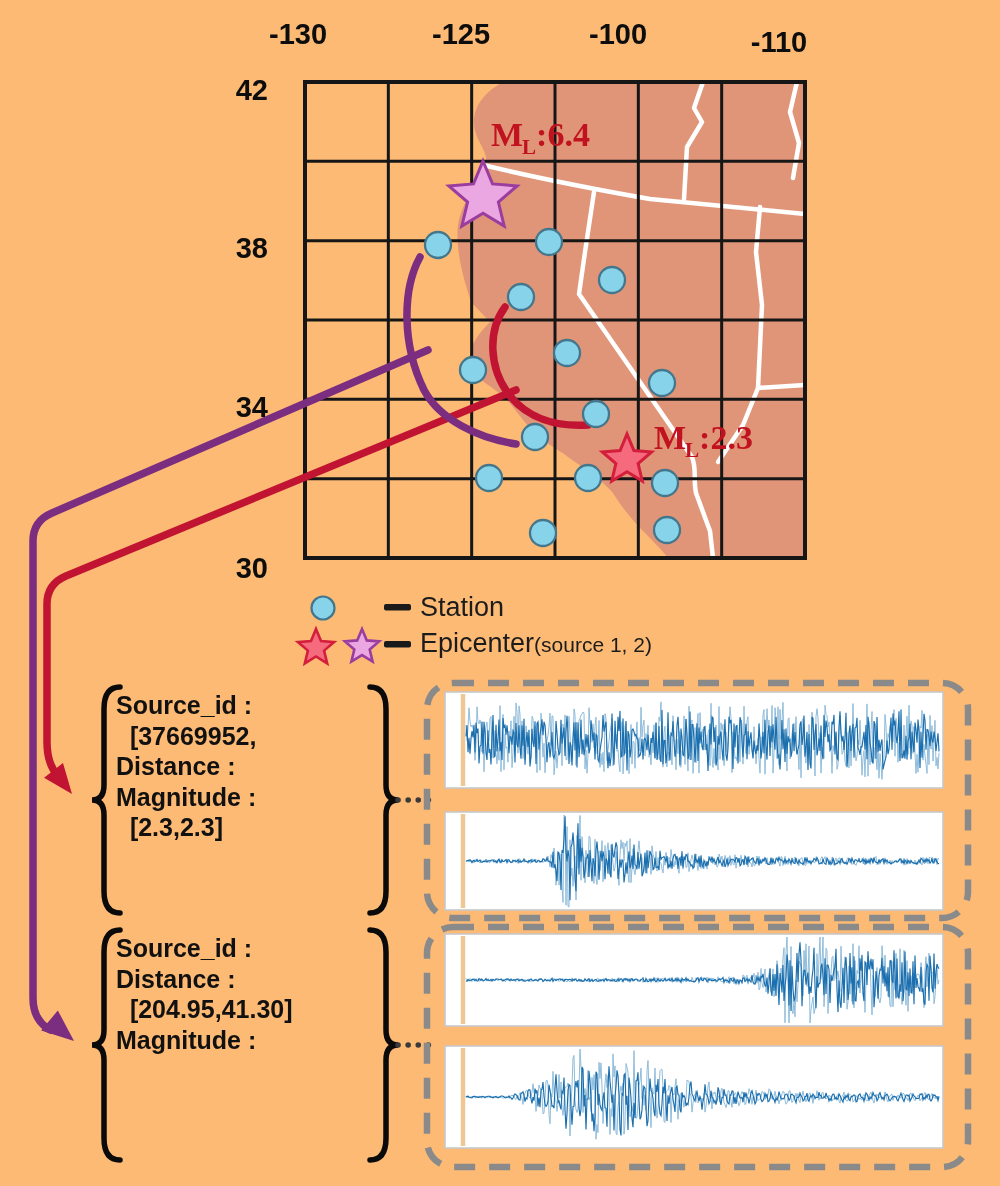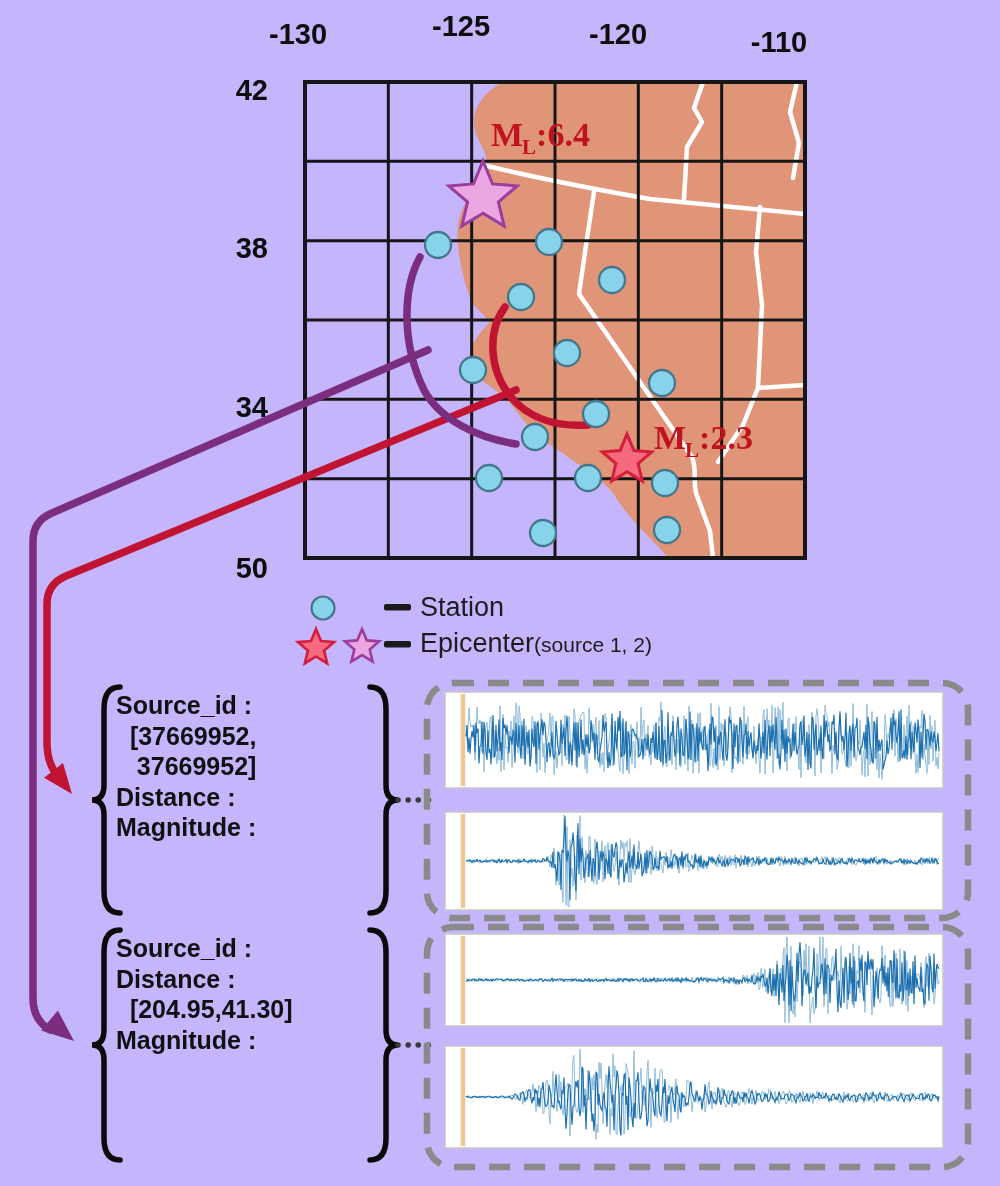--- a/index.html
+++ b/index.html
@@ -1,16 +1,16 @@
 <!DOCTYPE html>
 <html><head>
 <meta charset="utf-8">
 <style>
   html,body{margin:0;padding:0;background:#fff;}
-  .canvas{position:relative;width:1000px;height:1186px;background:#c4b5fd;overflow:hidden;
+  .canvas{position:relative;width:1000px;height:1186px;background:#fdba74;overflow:hidden;
           font-family:"Liberation Sans",sans-serif;}
   svg#fig{position:absolute;left:0;top:0;}
   .tick{position:absolute;font-weight:bold;font-size:29px;color:#0d0d0d;}
   .xtick{transform:translateX(-50%);}
   .ytick{width:62px;text-align:right;}
   .legend-label{position:absolute;font-size:27px;color:#1c1c1c;}
   .legend-note{font-size:21px;}
   .ml-label{position:absolute;font-family:"Liberation Serif",serif;font-weight:bold;
             color:#c1121f;font-size:34px;white-space:nowrap;}
   .ml-sub{font-size:21px;position:relative;top:8px;margin-left:-1px;}
@@ -108,34 +108,34 @@
       <polyline points="466,978.5 467,981.0 468,980.5 469,981.1 470,978.3 471,979.9 472,981.6 473,980.2 474,978.6 475,979.1 476,980.3 477,980.3 478,979.3 479,981.0 480,981.0 481,978.4 482,979.0 483,981.5 484,980.8 485,979.6 486,979.4 487,979.9 488,978.7 489,980.4 490,981.0 491,980.8 492,979.3 493,980.0 494,980.4 495,979.8 496,978.2 497,980.2 498,980.4 499,980.1 500,979.2 501,979.7 502,981.2 503,979.7 504,979.7 505,981.8 506,981.0 507,978.6 508,980.7 509,980.3 510,979.4 511,980.4 512,980.3 513,979.5 514,979.8 515,981.4 516,981.7 517,980.3 518,978.2 519,979.2 520,979.5 521,979.9 522,979.2 523,981.9 524,979.5 525,980.4 526,979.8 527,980.4 528,979.3 529,979.4 530,980.2 531,981.6 532,980.0 533,981.4 534,980.4 535,980.5 536,978.8 537,981.2 538,980.5 539,978.4 540,978.6 541,979.8 542,979.2 543,980.4 544,980.5 545,980.3 546,979.6 547,980.6 548,980.1 549,981.1 550,978.7 551,979.5 552,979.1 553,978.4 554,979.2 555,978.8 556,980.7 557,979.7 558,979.1 559,981.5 560,980.5 561,980.7 562,979.4 563,981.2 564,978.7 565,980.8 566,981.0 567,982.0 568,980.0 569,981.1 570,981.9 571,980.4 572,977.9 573,980.5 574,980.5 575,979.8 576,978.2 577,981.9 578,980.4 579,980.1 580,980.4 581,981.7 582,980.6 583,980.8 584,980.6 585,979.5 586,980.7 587,981.2 588,979.0 589,982.0 590,978.8 591,980.5 592,980.8 593,981.5 594,980.6 595,980.4 596,981.8 597,979.2 598,978.2 599,981.9 600,981.7 601,979.3 602,980.0 603,979.7 604,978.4 605,980.0 606,979.2 607,981.4 608,979.1 609,980.7 610,981.0 611,981.2 612,978.1 613,981.9 614,979.2 615,980.5 616,979.0 617,981.8 618,981.6 619,977.7 620,978.8 621,980.3 622,981.6 623,979.1 624,978.4 625,980.8 626,978.4 627,980.3 628,981.5 629,979.6 630,979.4 631,978.3 632,981.2 633,979.2 634,979.8 635,979.9 636,979.5 637,979.9 638,979.3 639,979.9 640,980.6 641,978.9 642,980.0 643,982.4 644,980.8 645,980.4 646,982.0 647,980.4 648,979.6 649,979.4 650,979.2 651,979.8 652,980.4 653,979.7 654,981.0 655,979.9 656,977.8 657,979.0 658,982.3 659,978.9 660,979.0 661,978.8 662,978.7 663,978.2 664,979.7 665,978.6 666,979.5 667,979.2 668,979.1 669,980.8 670,977.8 671,980.5 672,982.1 673,981.7 674,979.8 675,978.0 676,980.1 677,978.2 678,977.4 679,982.2 680,978.6 681,980.7 682,979.2 683,982.0 684,980.5 685,979.6 686,982.1 687,978.8 688,979.1 689,981.8 690,981.0 691,980.5 692,977.2 693,980.0 694,983.0 695,980.6 696,977.8 697,979.0 698,978.4 699,980.9 700,978.8 701,980.4 702,977.7 703,979.7 704,980.2 705,978.7 706,979.8 707,977.0 708,983.0 709,979.8 710,979.4 711,977.8 712,980.6 713,977.9 714,980.1 715,979.3 716,982.5 717,981.5 718,976.8 719,978.8 720,978.4 721,981.7 722,981.4 723,982.0 724,979.4 725,981.5 726,978.5 727,983.0 728,979.5 729,976.8 730,983.1 731,978.7 732,979.3 733,977.2 734,983.8 735,978.8 736,982.2 737,978.8 738,984.1 739,982.1 740,979.2 741,981.5 742,983.5 743,974.8 744,975.8 745,982.1 746,976.6 747,975.2 748,984.2 749,981.3 750,978.4 751,976.7 752,976.5 753,977.4 754,973.3 755,984.9 756,975.2 757,983.3 758,972.2 759,989.9 760,987.7 761,968.5 762,983.3 763,987.5 764,977.4 765,968.9 766,992.1 767,986.3 768,980.5 769,973.4 770,969.0 771,990.6 772,985.2 773,968.9 774,996.5 775,993.0 776,979.0 777,960.7 778,968.5 779,991.0 780,984.5 781,968.0 782,977.8 783,957.7 784,947.7 785,1022.7 786,951.9 787,937.0 788,979.2 789,1022.9 790,994.2 791,946.5 792,1009.8 793,1013.7 794,1000.8 795,1016.8 796,980.1 797,1001.9 798,984.2 799,960.9 800,964.1 801,964.8 802,971.1 803,995.9 804,950.4 805,976.1 806,943.8 807,986.5 808,975.7 809,946.0 810,1023.0 811,1009.6 812,1003.5 813,996.8 814,1013.6 815,1009.0 816,1002.6 817,953.7 818,984.4 819,957.7 820,937.0 821,979.1 822,962.8 823,937.0 824,1006.7 825,985.6 826,948.2 827,950.2 828,1013.6 829,987.5 830,974.7 831,973.6 832,957.6 833,956.2 834,980.7 835,963.8 836,978.5 837,975.7 838,970.9 839,981.9 840,991.4 841,946.2 842,974.3 843,983.2 844,987.3 845,956.7 846,972.7 847,1009.2 848,1001.9 849,965.9 850,994.3 851,970.5 852,1001.5 853,943.7 854,1007.8 855,960.7 856,989.6 857,970.4 858,973.5 859,945.8 860,993.0 861,969.1 862,982.2 863,988.7 864,986.9 865,1012.4 866,980.3 867,966.9 868,956.0 869,966.5 870,960.6 871,988.7 872,1014.8 873,975.5 874,979.4 875,996.9 876,984.9 877,967.5 878,992.6 879,999.6 880,1003.0 881,996.4 882,945.7 883,960.8 884,979.2 885,955.1 886,980.3 887,973.7 888,996.3 889,988.0 890,1006.0 891,1006.7 892,961.1 893,1006.7 894,974.9 895,990.1 896,953.3 897,996.7 898,990.9 899,999.2 900,948.7 901,992.6 902,1004.4 903,998.6 904,950.2 905,982.6 906,1005.3 907,960.7 908,1011.4 909,982.8 910,983.4 911,975.7 912,991.7 913,973.1 914,987.2 915,972.0 916,978.7 917,974.0 918,974.2 919,974.5 920,979.4 921,962.7 922,972.7 923,985.8 924,1007.6 925,969.0 926,956.8 927,986.8 928,965.7 929,953.1 930,963.9 931,969.7 932,973.1 933,972.2 934,1003.8 935,996.7 936,978.2 937,967.4 938,984.2 939,980.0" fill="none" stroke="#8fbcdb" stroke-width="1"></polyline>
       <polyline points="466,981.2 467,981.1 468,979.4 469,980.4 470,980.7 471,980.5 472,979.6 473,979.2 474,979.6 475,980.8 476,979.3 477,981.0 478,981.0 479,978.6 480,979.3 481,980.4 482,979.3 483,980.6 484,980.3 485,979.9 486,978.6 487,980.5 488,979.6 489,980.6 490,980.3 491,979.4 492,981.1 493,979.3 494,980.0 495,980.3 496,979.2 497,979.0 498,979.0 499,979.5 500,979.7 501,978.9 502,979.7 503,981.0 504,980.2 505,979.7 506,979.4 507,979.1 508,978.9 509,979.6 510,980.8 511,979.0 512,980.3 513,980.4 514,979.6 515,980.5 516,979.3 517,979.4 518,979.5 519,980.8 520,979.8 521,980.3 522,979.3 523,980.0 524,980.7 525,981.4 526,980.8 527,980.5 528,980.0 529,981.1 530,979.4 531,979.0 532,979.9 533,980.6 534,980.4 535,979.7 536,980.1 537,980.1 538,980.9 539,979.6 540,979.4 541,978.7 542,979.6 543,981.6 544,980.6 545,979.3 546,980.0 547,980.9 548,979.8 549,980.6 550,981.1 551,979.8 552,978.3 553,981.4 554,979.8 555,979.7 556,980.7 557,979.2 558,979.9 559,979.1 560,978.8 561,979.7 562,979.0 563,980.4 564,981.4 565,979.6 566,979.3 567,979.5 568,979.9 569,979.6 570,979.3 571,979.8 572,981.2 573,979.2 574,980.4 575,979.1 576,979.7 577,980.7 578,980.8 579,979.3 580,980.9 581,979.7 582,981.3 583,981.1 584,981.1 585,978.8 586,980.2 587,980.9 588,979.3 589,978.8 590,981.5 591,980.7 592,979.4 593,981.4 594,980.4 595,979.7 596,979.4 597,980.6 598,981.5 599,980.6 600,979.6 601,980.8 602,979.9 603,979.6 604,981.4 605,979.5 606,978.4 607,980.5 608,979.6 609,980.0 610,979.9 611,980.8 612,980.6 613,979.9 614,979.4 615,981.3 616,981.5 617,980.6 618,978.8 619,981.1 620,979.4 621,978.6 622,979.3 623,981.6 624,979.3 625,978.5 626,979.9 627,978.8 628,980.7 629,979.2 630,981.6 631,979.1 632,978.5 633,980.8 634,980.4 635,979.3 636,979.1 637,979.2 638,980.9 639,981.0 640,981.2 641,979.5 642,979.3 643,978.0 644,981.3 645,981.5 646,978.4 647,980.4 648,981.8 649,981.2 650,979.1 651,981.6 652,979.2 653,980.5 654,978.0 655,980.7 656,981.9 657,980.4 658,978.5 659,980.2 660,981.3 661,979.6 662,980.3 663,981.2 664,980.1 665,978.4 666,981.0 667,980.4 668,979.8 669,978.7 670,980.8 671,980.6 672,978.1 673,981.2 674,980.3 675,980.9 676,978.4 677,981.2 678,978.7 679,980.5 680,980.4 681,982.4 682,978.2 683,979.8 684,979.7 685,980.1 686,977.9 687,980.7 688,979.1 689,980.6 690,981.0 691,980.4 692,981.4 693,981.5 694,981.3 695,981.6 696,980.4 697,978.3 698,977.9 699,981.9 700,978.9 701,977.5 702,980.4 703,980.7 704,978.1 705,978.2 706,979.6 707,981.5 708,980.7 709,978.6 710,980.3 711,979.7 712,981.0 713,980.2 714,980.7 715,979.4 716,980.5 717,981.3 718,980.3 719,978.9 720,979.7 721,979.1 722,978.7 723,977.5 724,982.4 725,979.9 726,980.4 727,980.4 728,980.7 729,982.6 730,978.9 731,978.4 732,980.9 733,981.3 734,978.4 735,981.0 736,983.6 737,980.3 738,980.0 739,983.5 740,980.4 741,980.5 742,982.5 743,978.0 744,977.8 745,981.4 746,980.7 747,978.6 748,981.5 749,979.3 750,980.8 751,982.0 752,975.1 753,982.1 754,983.9 755,983.7 756,981.5 757,977.1 758,980.3 759,977.5 760,981.7 761,976.6 762,977.3 763,973.8 764,980.4 765,985.8 766,986.2 767,977.5 768,993.6 769,983.5 770,968.2 771,990.9 772,995.8 773,974.2 774,991.0 775,974.1 776,996.0 777,964.4 778,983.8 779,1005.1 780,973.0 781,979.9 782,992.5 783,965.1 784,1001.0 785,985.6 786,977.5 787,954.5 788,963.3 789,1005.5 790,960.2 791,1011.0 792,966.1 793,988.7 794,1001.3 795,997.3 796,982.3 797,953.1 798,982.1 799,953.9 800,942.4 801,960.2 802,1006.2 803,979.3 804,970.5 805,970.3 806,984.6 807,977.4 808,972.5 809,994.0 810,986.7 811,992.9 812,977.9 813,969.6 814,947.7 815,986.4 816,1008.2 817,976.3 818,987.6 819,983.7 820,983.1 821,966.7 822,963.6 823,976.8 824,995.3 825,958.2 826,994.0 827,965.3 828,965.1 829,969.3 830,1003.1 831,974.7 832,981.0 833,975.7 834,970.1 835,966.8 836,948.7 837,989.4 838,1012.1 839,980.6 840,1002.2 841,1007.8 842,986.5 843,967.8 844,1003.0 845,964.7 846,957.2 847,975.7 848,1000.0 849,990.3 850,953.0 851,983.4 852,967.3 853,1004.5 854,956.2 855,1000.6 856,1001.0 857,982.6 858,980.9 859,988.1 860,958.2 861,970.8 862,954.9 863,993.4 864,1001.1 865,961.9 866,962.9 867,984.9 868,951.3 869,969.5 870,966.7 871,958.8 872,969.3 873,959.2 874,1007.2 875,991.7 876,971.0 877,979.7 878,998.7 879,975.6 880,969.3 881,970.0 882,957.7 883,983.4 884,966.3 885,986.5 886,972.5 887,991.3 888,967.3 889,997.3 890,961.0 891,960.6 892,980.1 893,983.0 894,950.2 895,975.2 896,998.4 897,958.6 898,997.1 899,997.4 900,984.3 901,991.8 902,962.2 903,1001.1 904,988.6 905,951.5 906,989.3 907,990.0 908,972.2 909,995.9 910,968.5 911,992.4 912,993.1 913,961.3 914,1004.2 915,955.6 916,987.9 917,978.0 918,986.9 919,988.3 920,991.6 921,967.1 922,992.1 923,988.5 924,1002.5 925,1004.7 926,971.6 927,964.5 928,966.7 929,1000.8 930,955.7 931,968.5 932,988.0 933,992.5 934,953.6 935,988.8 936,971.2 937,964.0 938,967.2 939,968.6" fill="none" stroke="#1b6fae" stroke-width="1.15"></polyline>
       <rect x="445" y="1046" width="498" height="102" fill="#ffffff" stroke="#c8c8c8" stroke-width="1.6"></rect>
       <line x1="463" y1="1048" x2="463" y2="1146" stroke="#eec795" stroke-width="4.5"></line>
       <polyline points="466,1096.6 467,1097.7 468,1097.1 469,1097.8 470,1097.6 471,1097.0 472,1096.5 473,1096.8 474,1096.9 475,1097.7 476,1098.0 477,1096.4 478,1097.2 479,1096.0 480,1096.5 481,1097.7 482,1098.2 483,1096.7 484,1096.9 485,1096.8 486,1096.1 487,1097.6 488,1097.1 489,1096.9 490,1097.8 491,1096.4 492,1096.9 493,1096.9 494,1096.3 495,1097.8 496,1097.2 497,1097.3 498,1096.8 499,1097.0 500,1097.1 501,1096.9 502,1097.6 503,1098.2 504,1097.8 505,1096.8 506,1096.7 507,1096.9 508,1097.5 509,1097.9 510,1097.8 511,1095.4 512,1095.4 513,1095.6 514,1095.5 515,1098.8 516,1099.4 517,1095.6 518,1098.2 519,1095.5 520,1092.7 521,1096.3 522,1098.2 523,1104.4 524,1094.2 525,1093.8 526,1090.7 527,1090.0 528,1093.5 529,1097.0 530,1098.0 531,1096.3 532,1092.0 533,1083.8 534,1092.7 535,1094.9 536,1111.4 537,1097.6 538,1095.3 539,1085.0 540,1088.5 541,1088.4 542,1094.5 543,1113.9 544,1113.1 545,1098.7 546,1081.0 547,1080.1 548,1084.9 549,1114.6 550,1123.8 551,1093.5 552,1097.2 553,1071.4 554,1092.1 555,1099.4 556,1100.7 557,1111.4 558,1104.1 559,1074.5 560,1098.1 561,1081.9 562,1108.6 563,1115.4 564,1104.5 565,1087.0 566,1087.3 567,1086.3 568,1082.9 569,1097.6 570,1135.9 571,1105.0 572,1086.2 573,1058.0 574,1055.4 575,1100.2 576,1109.6 577,1112.5 578,1108.4 579,1091.4 580,1049.0 581,1067.0 582,1077.0 583,1112.5 584,1093.9 585,1088.5 586,1100.3 587,1088.6 588,1070.2 589,1099.6 590,1097.2 591,1111.7 592,1077.3 593,1089.9 594,1074.6 595,1096.1 596,1139.2 597,1124.4 598,1132.6 599,1062.3 600,1078.6 601,1062.9 602,1088.2 603,1123.6 604,1104.5 605,1083.8 606,1073.8 607,1087.5 608,1075.1 609,1090.6 610,1134.4 611,1108.7 612,1116.5 613,1053.9 614,1076.9 615,1065.9 616,1132.9 617,1134.8 618,1106.1 619,1100.7 620,1092.1 621,1085.9 622,1091.6 623,1083.1 624,1134.2 625,1124.2 626,1063.5 627,1067.2 628,1072.3 629,1098.6 630,1117.0 631,1111.4 632,1106.2 633,1111.6 634,1050.7 635,1100.5 636,1118.5 637,1117.7 638,1103.5 639,1085.7 640,1080.9 641,1068.0 642,1099.0 643,1085.0 644,1105.4 645,1095.0 646,1110.6 647,1070.7 648,1060.5 649,1091.6 650,1096.4 651,1127.6 652,1087.8 653,1092.6 654,1094.2 655,1068.1 656,1103.4 657,1118.1 658,1108.1 659,1091.6 660,1070.7 661,1069.5 662,1069.3 663,1087.4 664,1121.6 665,1122.4 666,1092.0 667,1091.3 668,1090.3 669,1085.3 670,1086.6 671,1122.5 672,1097.4 673,1093.3 674,1094.8 675,1086.9 676,1078.8 677,1103.0 678,1119.2 679,1099.7 680,1106.4 681,1093.1 682,1096.1 683,1100.1 684,1107.2 685,1099.5 686,1100.0 687,1080.0 688,1080.9 689,1081.4 690,1093.4 691,1096.0 692,1112.1 693,1103.1 694,1095.5 695,1094.8 696,1090.7 697,1101.6 698,1102.9 699,1099.1 700,1096.4 701,1099.0 702,1098.0 703,1100.7 704,1093.4 705,1112.1 706,1106.3 707,1097.1 708,1086.3 709,1081.9 710,1097.1 711,1096.6 712,1109.0 713,1092.5 714,1093.9 715,1091.9 716,1097.7 717,1101.3 718,1097.2 719,1096.0 720,1101.7 721,1090.9 722,1088.3 723,1095.4 724,1102.8 725,1104.5 726,1107.6 727,1103.4 728,1090.6 729,1090.8 730,1094.6 731,1101.4 732,1107.3 733,1096.8 734,1095.9 735,1092.7 736,1093.4 737,1101.3 738,1101.6 739,1105.8 740,1103.1 741,1094.6 742,1091.5 743,1094.1 744,1093.8 745,1104.7 746,1103.1 747,1095.2 748,1094.7 749,1088.7 750,1091.1 751,1097.4 752,1104.3 753,1097.0 754,1100.3 755,1095.7 756,1090.2 757,1096.3 758,1100.8 759,1099.7 760,1098.5 761,1097.5 762,1091.4 763,1091.9 764,1094.7 765,1099.4 766,1097.5 767,1096.7 768,1094.9 769,1088.8 770,1089.9 771,1098.8 772,1096.4 773,1100.0 774,1096.4 775,1091.3 776,1096.3 777,1096.5 778,1098.4 779,1103.8 780,1099.6 781,1100.4 782,1093.3 783,1091.3 784,1092.0 785,1100.2 786,1104.2 787,1103.0 788,1098.4 789,1090.9 790,1090.9 791,1097.8 792,1102.5 793,1100.4 794,1095.7 795,1097.3 796,1093.3 797,1096.8 798,1093.4 799,1100.8 800,1102.6 801,1096.2 802,1096.1 803,1091.1 804,1096.5 805,1096.9 806,1101.8 807,1098.1 808,1098.4 809,1093.9 810,1092.7 811,1098.3 812,1097.6 813,1103.4 814,1095.8 815,1096.5 816,1096.6 817,1090.6 818,1095.4 819,1100.3 820,1096.7 821,1099.2 822,1092.5 823,1092.3 824,1096.4 825,1098.1 826,1099.1 827,1097.3 828,1097.4 829,1095.1 830,1096.7 831,1096.1 832,1101.1 833,1098.9 834,1099.1 835,1098.3 836,1098.1 837,1095.7 838,1094.4 839,1101.1 840,1103.1 841,1097.7 842,1096.6 843,1095.0 844,1092.0 845,1098.9 846,1100.1 847,1101.2 848,1099.9 849,1094.0 850,1094.3 851,1095.3 852,1095.9 853,1102.1 854,1100.6 855,1098.6 856,1097.7 857,1095.7 858,1096.7 859,1099.5 860,1097.9 861,1099.6 862,1100.0 863,1095.8 864,1094.4 865,1096.5 866,1100.2 867,1101.0 868,1099.4 869,1095.4 870,1094.1 871,1092.1 872,1096.9 873,1100.6 874,1103.1 875,1097.8 876,1094.1 877,1095.8 878,1094.4 879,1098.1 880,1096.7 881,1096.9 882,1097.1 883,1098.7 884,1096.6 885,1091.8 886,1095.3 887,1099.8 888,1102.0 889,1097.2 890,1096.1 891,1094.6 892,1094.1 893,1100.4 894,1096.7 895,1096.7 896,1096.3 897,1097.7 898,1094.9 899,1096.8 900,1097.4 901,1097.4 902,1098.4 903,1093.2 904,1093.8 905,1096.6 906,1098.4 907,1097.9 908,1100.7 909,1097.8 910,1093.5 911,1093.0 912,1096.5 913,1096.5 914,1099.3 915,1100.8 916,1097.8 917,1097.8 918,1095.0 919,1096.2 920,1100.9 921,1098.8 922,1098.2 923,1096.1 924,1094.4 925,1092.4 926,1094.0 927,1097.0 928,1098.7 929,1099.9 930,1096.5 931,1095.9 932,1093.5 933,1095.0 934,1098.0 935,1097.9 936,1098.7 937,1098.1 938,1096.2 939,1097.7" fill="none" stroke="#8fbcdb" stroke-width="1"></polyline>
       <polyline points="466,1097.0 467,1096.4 468,1096.2 469,1097.1 470,1097.2 471,1097.6 472,1097.9 473,1096.6 474,1096.3 475,1096.3 476,1096.9 477,1096.9 478,1097.4 479,1097.5 480,1096.7 481,1097.1 482,1096.3 483,1096.5 484,1096.9 485,1097.8 486,1096.9 487,1096.5 488,1096.2 489,1096.2 490,1096.4 491,1097.2 492,1097.4 493,1097.8 494,1097.1 495,1096.8 496,1096.4 497,1097.3 498,1097.8 499,1097.3 500,1096.9 501,1096.0 502,1096.0 503,1096.3 504,1096.7 505,1097.8 506,1097.6 507,1097.2 508,1097.1 509,1095.9 510,1097.6 511,1097.7 512,1099.3 513,1098.0 514,1095.4 515,1093.8 516,1094.8 517,1095.4 518,1098.4 519,1099.8 520,1100.0 521,1093.2 522,1092.9 523,1091.8 524,1095.1 525,1101.7 526,1098.0 527,1098.8 528,1090.9 529,1089.6 530,1090.0 531,1099.0 532,1103.5 533,1097.1 534,1100.6 535,1088.6 536,1092.6 537,1090.2 538,1106.4 539,1097.5 540,1107.3 541,1089.8 542,1089.3 543,1082.1 544,1096.1 545,1103.9 546,1106.4 547,1105.0 548,1101.0 549,1084.8 550,1090.0 551,1097.5 552,1106.4 553,1106.0 554,1108.3 555,1088.6 556,1074.4 557,1090.6 558,1102.3 559,1100.9 560,1105.9 561,1109.4 562,1091.3 563,1093.0 564,1077.6 565,1109.4 566,1128.6 567,1113.6 568,1090.2 569,1084.7 570,1085.6 571,1108.6 572,1124.8 573,1106.6 574,1106.2 575,1087.2 576,1081.1 577,1087.4 578,1080.1 579,1107.9 580,1116.2 581,1109.1 582,1066.9 583,1069.2 584,1106.5 585,1094.9 586,1129.4 587,1099.2 588,1098.8 589,1071.1 590,1080.7 591,1099.1 592,1121.5 593,1113.5 594,1131.2 595,1115.2 596,1071.8 597,1073.8 598,1105.1 599,1093.8 600,1104.8 601,1108.5 602,1110.3 603,1098.4 604,1092.3 605,1107.6 606,1108.4 607,1126.7 608,1086.9 609,1066.3 610,1081.4 611,1091.4 612,1102.8 613,1094.4 614,1130.4 615,1096.3 616,1086.4 617,1070.3 618,1075.8 619,1095.2 620,1129.5 621,1135.5 622,1093.6 623,1095.0 624,1074.9 625,1073.7 626,1104.7 627,1095.7 628,1130.0 629,1077.5 630,1086.3 631,1098.5 632,1118.5 633,1127.3 634,1102.9 635,1118.1 636,1080.9 637,1080.3 638,1072.3 639,1100.7 640,1119.3 641,1116.9 642,1109.4 643,1091.6 644,1086.7 645,1088.2 646,1107.5 647,1126.2 648,1121.0 649,1096.2 650,1078.6 651,1090.6 652,1092.3 653,1098.7 654,1111.7 655,1116.2 656,1084.7 657,1091.8 658,1079.1 659,1104.3 660,1113.7 661,1115.7 662,1103.8 663,1086.9 664,1093.4 665,1079.1 666,1103.3 667,1120.9 668,1095.2 669,1103.6 670,1094.8 671,1091.2 672,1087.0 673,1099.3 674,1104.7 675,1111.9 676,1087.6 677,1086.3 678,1094.4 679,1095.3 680,1109.5 681,1112.4 682,1092.4 683,1097.1 684,1095.6 685,1097.7 686,1106.0 687,1103.3 688,1104.6 689,1096.8 690,1084.8 691,1081.6 692,1093.9 693,1096.1 694,1099.0 695,1101.0 696,1094.1 697,1091.6 698,1097.1 699,1101.0 700,1096.9 701,1099.8 702,1109.6 703,1101.2 704,1097.3 705,1084.3 706,1094.2 707,1094.7 708,1097.6 709,1103.5 710,1101.4 711,1090.7 712,1097.3 713,1098.0 714,1102.6 715,1100.6 716,1104.7 717,1099.7 718,1087.3 719,1090.9 720,1101.2 721,1104.8 722,1097.5 723,1097.7 724,1089.2 725,1095.2 726,1094.8 727,1100.8 728,1103.0 729,1104.0 730,1094.9 731,1095.1 732,1090.9 733,1091.2 734,1103.7 735,1096.8 736,1103.8 737,1098.3 738,1091.6 739,1095.0 740,1098.0 741,1098.0 742,1097.4 743,1102.3 744,1092.0 745,1097.3 746,1092.7 747,1097.6 748,1098.0 749,1103.5 750,1098.4 751,1092.9 752,1090.8 753,1094.9 754,1099.1 755,1103.8 756,1102.0 757,1093.8 758,1095.1 759,1093.4 760,1094.2 761,1099.6 762,1101.5 763,1100.7 764,1098.1 765,1093.6 766,1096.8 767,1093.9 768,1101.7 769,1101.2 770,1098.5 771,1092.5 772,1095.3 773,1098.1 774,1099.2 775,1102.3 776,1097.8 777,1100.0 778,1097.5 779,1091.6 780,1095.2 781,1098.8 782,1098.9 783,1098.6 784,1098.7 785,1095.2 786,1094.2 787,1094.1 788,1097.0 789,1100.3 790,1099.0 791,1094.5 792,1094.2 793,1095.1 794,1095.9 795,1100.1 796,1102.7 797,1097.3 798,1097.3 799,1096.9 800,1093.2 801,1095.9 802,1096.9 803,1100.9 804,1100.1 805,1096.6 806,1096.5 807,1093.1 808,1100.0 809,1101.2 810,1096.9 811,1095.5 812,1097.2 813,1094.0 814,1095.4 815,1098.6 816,1097.3 817,1097.3 818,1097.3 819,1092.2 820,1095.7 821,1095.3 822,1098.2 823,1098.2 824,1096.7 825,1097.6 826,1092.8 827,1096.4 828,1097.1 829,1101.0 830,1098.6 831,1100.3 832,1095.8 833,1094.2 834,1094.3 835,1098.9 836,1097.4 837,1099.6 838,1098.0 839,1094.0 840,1095.6 841,1097.9 842,1100.3 843,1102.1 844,1097.1 845,1098.7 846,1095.5 847,1097.4 848,1094.4 849,1099.7 850,1100.6 851,1096.8 852,1096.6 853,1095.8 854,1094.9 855,1095.4 856,1101.8 857,1101.5 858,1096.4 859,1094.7 860,1093.9 861,1096.9 862,1097.8 863,1097.6 864,1101.2 865,1097.2 866,1093.0 867,1094.0 868,1096.8 869,1100.0 870,1096.9 871,1098.7 872,1096.6 873,1092.5 874,1095.4 875,1095.9 876,1096.0 877,1100.8 878,1099.1 879,1094.2 880,1092.6 881,1096.1 882,1099.0 883,1097.4 884,1099.8 885,1095.5 886,1095.0 887,1094.1 888,1095.9 889,1099.6 890,1100.8 891,1099.3 892,1097.6 893,1096.8 894,1096.2 895,1097.0 896,1096.8 897,1099.7 898,1100.9 899,1098.1 900,1095.8 901,1093.2 902,1096.4 903,1099.2 904,1101.4 905,1098.3 906,1095.1 907,1094.8 908,1095.9 909,1095.2 910,1101.1 911,1099.1 912,1097.3 913,1094.0 914,1096.0 915,1096.8 916,1098.6 917,1098.5 918,1098.5 919,1098.3 920,1094.2 921,1094.3 922,1093.7 923,1099.8 924,1097.4 925,1099.0 926,1095.3 927,1097.4 928,1094.3 929,1094.4 930,1099.6 931,1101.0 932,1099.5 933,1094.8 934,1095.3 935,1095.2 936,1097.1 937,1096.8 938,1100.5 939,1096.5" fill="none" stroke="#1b6fae" stroke-width="1.15"></polyline>
     </svg>
 
   <div>
     <div class="tick xtick" style="left:298px;top:18px;">-130</div>
-    <div class="tick xtick" style="left:461px;top:10px;">-125</div>
-    <div class="tick xtick" style="left:618px;top:18px;">-120</div>
+    <div class="tick xtick" style="left:461px;top:18px;">-125</div>
+    <div class="tick xtick" style="left:618px;top:18px;">-100</div>
     <div class="tick xtick" style="left:779px;top:26px;">-110</div>
   </div>
 
   <div>
     <div class="tick ytick" style="left:206px;top:74px;">42</div>
     <div class="tick ytick" style="left:206px;top:232px;">38</div>
     <div class="tick ytick" style="left:206px;top:391px;">34</div>
-    <div class="tick ytick" style="left:206px;top:552px;">50</div>
+    <div class="tick ytick" style="left:206px;top:552px;">30</div>
   </div>
 
   <div class="ml-label" style="left:491px;top:116px;"><span>M</span><span class="ml-sub">L</span><span>:6.4</span></div>
 
   <div class="ml-label" style="left:654px;top:419px;"><span>M</span><span class="ml-sub">L</span><span>:2.3</span></div>
 
   <div class="legend-label" style="left:420px;top:592px;">Station</div>
   <div class="legend-label" style="left:420px;top:628px;"><span>Epicenter</span><span class="legend-note">(source 1, 2)</span></div>
 
-  <div class="srcbox" style="left:116px;top:690px;" id="srcbox-0"><div>Source_id :</div><div>  [37669952,</div><div>   37669952]</div><div>Distance :</div><div>Magnitude :</div></div>
+  <div class="srcbox" style="left:116px;top:690px;" id="srcbox-0"><div>Source_id :</div><div>  [37669952,</div><div>Distance :</div><div>Magnitude :</div><div>  [2.3,2.3]</div></div>
   <div class="srcbox" style="left:116px;top:933px;" id="srcbox-1"><div>Source_id :</div><div>Distance :</div><div>  [204.95,41.30]</div><div>Magnitude :</div></div>
 </div>
 
 </body></html>

